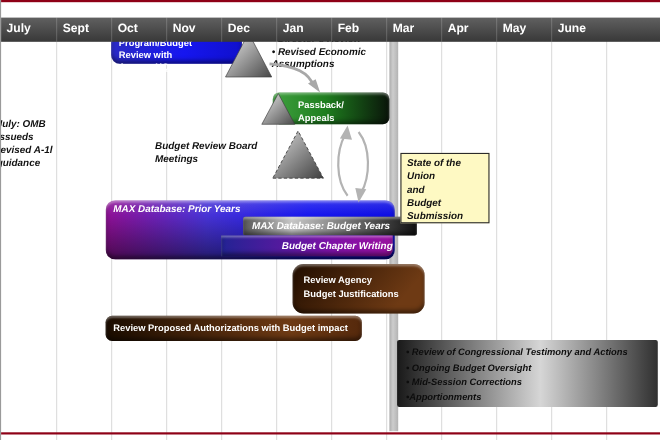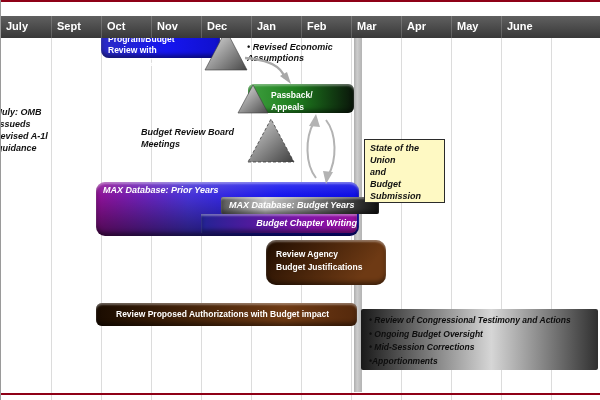--- a/index.html
+++ b/index.html
@@ -56,23 +56,23 @@
     background:linear-gradient(to right,#565656 0%,#C6C6C6 28%,#111111 100%); z-index:4;margin-left:20px; }
 
   #task-chapter { left:200px; top:214px; width:156px; height:19px;
     border-radius:0 0 6px 0; padding-left:6px; font-size:9px; font-style:italic; line-height:19px;
     background:linear-gradient(to right,#232394 0%,#7E12A6 65%,#99109F 100%); z-index:4;text-align:right; }
 
   #task-review-agency { left:237px; top:240px; width:120px; height:45px;
     border-radius:10px; padding:8px 0 0 10px; font-size:8.5px; line-height:13px;
     background:linear-gradient(130deg,#200D00 0%,#6E3A14 80%);margin-left:28px; }
 
-  #task-review-proposed { left:95px; top:287px; width:261px; height:23px;
-    border-radius:6px; padding-left:20px; font-size:8.5px; line-height:23px;
-    background:linear-gradient(to right,#1A0C00 0%,#6E3A14 72%,#55290C 100%);margin-top:16px; }
+  #task-review-proposed { left:95px; top:287px; width:233px; height:23px;
+    border-radius:6px; padding-left:7px; font-size:8.5px; line-height:23px;
+    background:linear-gradient(to right,#1A0C00 0%,#6E3A14 72%,#55290C 100%); }
 
   #task-congress { left:360px; top:309px; width:237px; height:61px;
     border-radius:2px; padding:5px 0 16px 8px; font-size:8.5px; line-height:13.5px;
     color:#0D0D0D; font-style:italic;
     background:linear-gradient(to right,#191919 0%,#D6D6D6 55%,#303030 100%);
     box-shadow:none; z-index:3; }
 
   #note-july { left:-4px; top:106px; width:64px; font-size:9px; line-height:12px; }
   #note-directors { left:246px; top:30px; width:112px; font-size:9px; line-height:11.5px; }
   #note-board { left:140px; top:126px; width:125px; font-size:9px; line-height:12px; }

